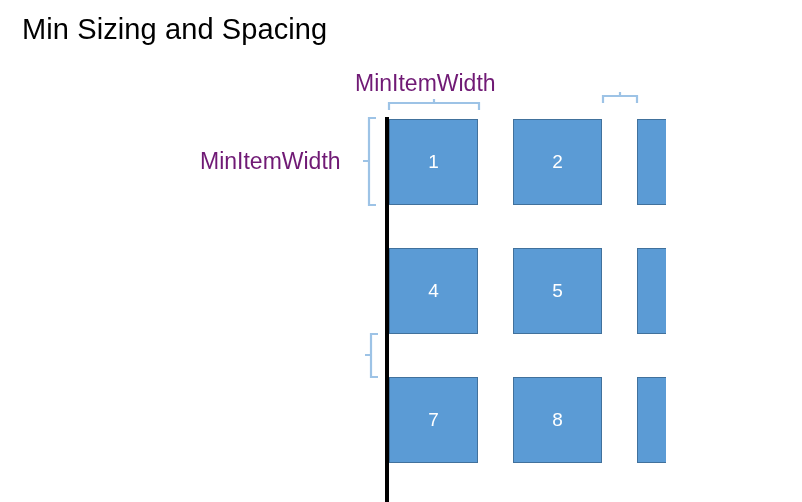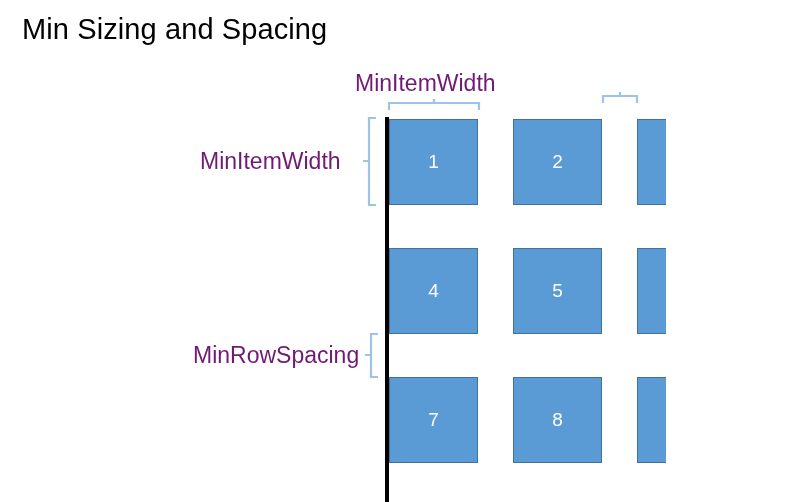--- a/index.html
+++ b/index.html
@@ -125,21 +125,20 @@
     </svg>
   </div>
 
   <div class="annot-label" id="label-min-item-height">MinItemWidth</div>
   <div class="brace" id="brace-min-item-height">
     <svg width="14" height="90" viewBox="0 0 14 90">
       <path d="M13,1 L6,1 L6,88 L13,88 M6,44 L0,44" fill="none" stroke="#9DC3E6" stroke-width="2.2"></path>
     </svg>
   </div>
 
-  <div class="annot-label" id="label-min-row-spacing">MinRowSpacing</div>
   <div class="brace" id="brace-min-row-spacing">
     <svg width="14" height="46" viewBox="0 0 14 46">
       <path d="M13,1 L6,1 L6,44 L13,44 M6,22 L0,22" fill="none" stroke="#9DC3E6" stroke-width="2.2"></path>
     </svg>
   </div>
 
   <div id="item-grid">
     <div class="grid-item row-1 col-1">
       <span>1</span>
     </div>

